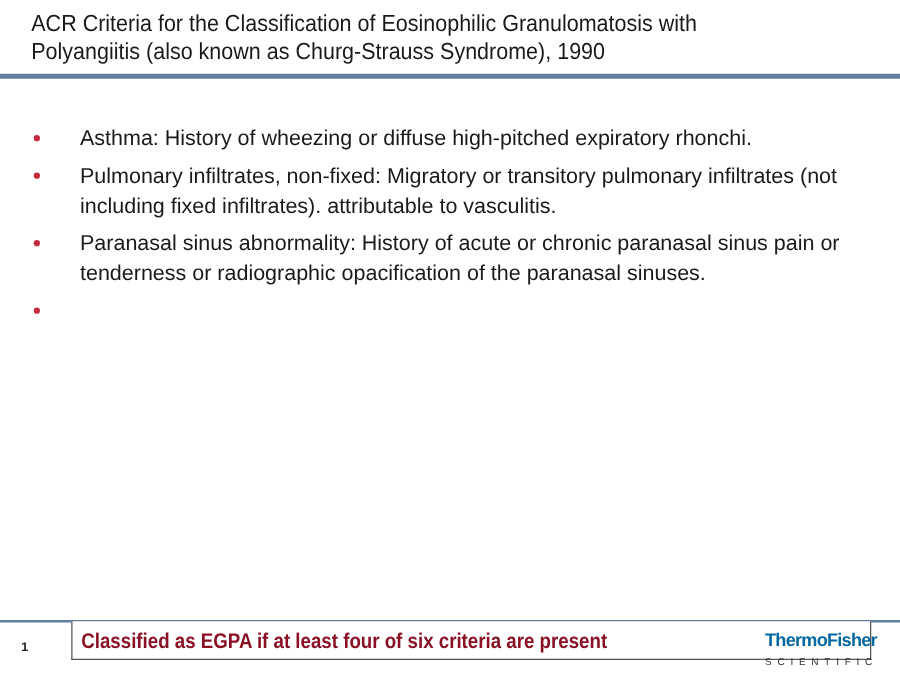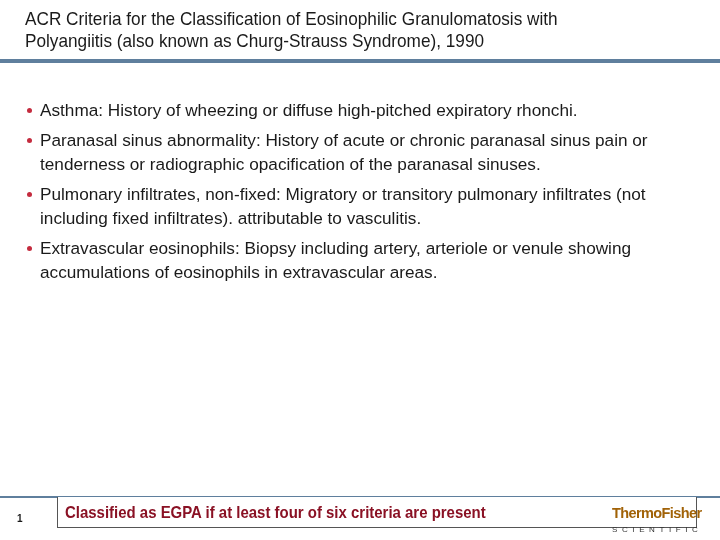--- a/index.html
+++ b/index.html
@@ -15,21 +15,21 @@
     .title-line { display: block; }
     .title-rule {
       position: absolute; left: 0; top: 59px; width: 720px; height: 4px;
       background: #5f7f9d;
     }
     .bullets {
       position: absolute; left: 0; top: 98px; width: 720px;
       list-style: none; margin: 0; padding: 0;
     }
     .bullet {
-      position: relative; padding-left: 40px; padding-right: 30px;
+      position: relative; padding-left: 64px; padding-right: 30px;
       font-size: 17.2px; line-height: 24.5px; margin-bottom: 5px;
     }
     .bullet-dot {
       position: absolute; left: 27px; top: 10px; width: 5px; height: 5px;
       border-radius: 50%; background: #c42b3e;
     }
     .bullet-text { display: block; }
     .footer-rule {
       position: absolute; left: 0; top: 496px; width: 720px; height: 2px; background: #5f7f9d;
     }
@@ -40,21 +40,21 @@
       position: absolute; left: 57px; top: 497px; width: 640px; height: 31px;
       border: 1px solid #555555; border-top: none; background: #ffffff;
       box-sizing: border-box;
     }
     .callout-text {
       position: absolute; left: 7px; top: 6px; font-size: 17px; font-weight: bold; color: #8a1124;
       white-space: nowrap; transform: scaleX(0.88); transform-origin: left top;
     }
     .logo { position: absolute; left: 612px; top: 505px; width: 100px; }
     .logo-top {
-      font-size: 14.5px; font-weight: bold; color: #a16207; letter-spacing: -0.6px; white-space: nowrap;
+      font-size: 14.5px; font-weight: bold; color: #0369a1; letter-spacing: -0.6px; white-space: nowrap;
     }
     .logo-bottom {
       font-size: 8px; letter-spacing: 4.6px; color: #333333; margin-top: 4px; white-space: nowrap;
     }
   </style>
 </head>
 <body>
 
 <div class="title">
   <span class="title-line">ACR Criteria for the Classification of Eosinophilic Granulomatosis with</span>
@@ -62,29 +62,28 @@
 </div>
 <div class="title-rule"></div>
 
 <ul class="bullets">
   <li class="bullet">
     <span class="bullet-dot"></span>
     <span class="bullet-text">Asthma: History of wheezing or diffuse high-pitched expiratory rhonchi.</span>
   </li>
   <li class="bullet">
     <span class="bullet-dot"></span>
+    <span class="bullet-text">Pulmonary infiltrates, non-fixed: Migratory or transitory pulmonary infiltrates (not including fixed infiltrates). attributable to vasculitis.</span>
+  </li>
+  <li class="bullet">
+    <span class="bullet-dot"></span>
     <span class="bullet-text">Paranasal sinus abnormality: History of acute or chronic paranasal sinus pain or tenderness or radiographic opacification of the paranasal sinuses.</span>
   </li>
   <li class="bullet">
     <span class="bullet-dot"></span>
-    <span class="bullet-text">Pulmonary infiltrates, non-fixed: Migratory or transitory pulmonary infiltrates (not including fixed infiltrates). attributable to vasculitis.</span>
-  </li>
-  <li class="bullet">
-    <span class="bullet-dot"></span>
-    <span class="bullet-text">Extravascular eosinophils: Biopsy including artery, arteriole or venule showing accumulations of eosinophils in extravascular areas.</span>
   </li>
 </ul>
 
 <div class="footer-rule"></div>
 <div class="page-number">1</div>
 <div class="callout">
   <span class="callout-text">Classified as EGPA if at least four of six criteria are present</span>
 </div>
 <div class="logo">
   <div class="logo-top">ThermoFisher</div>

